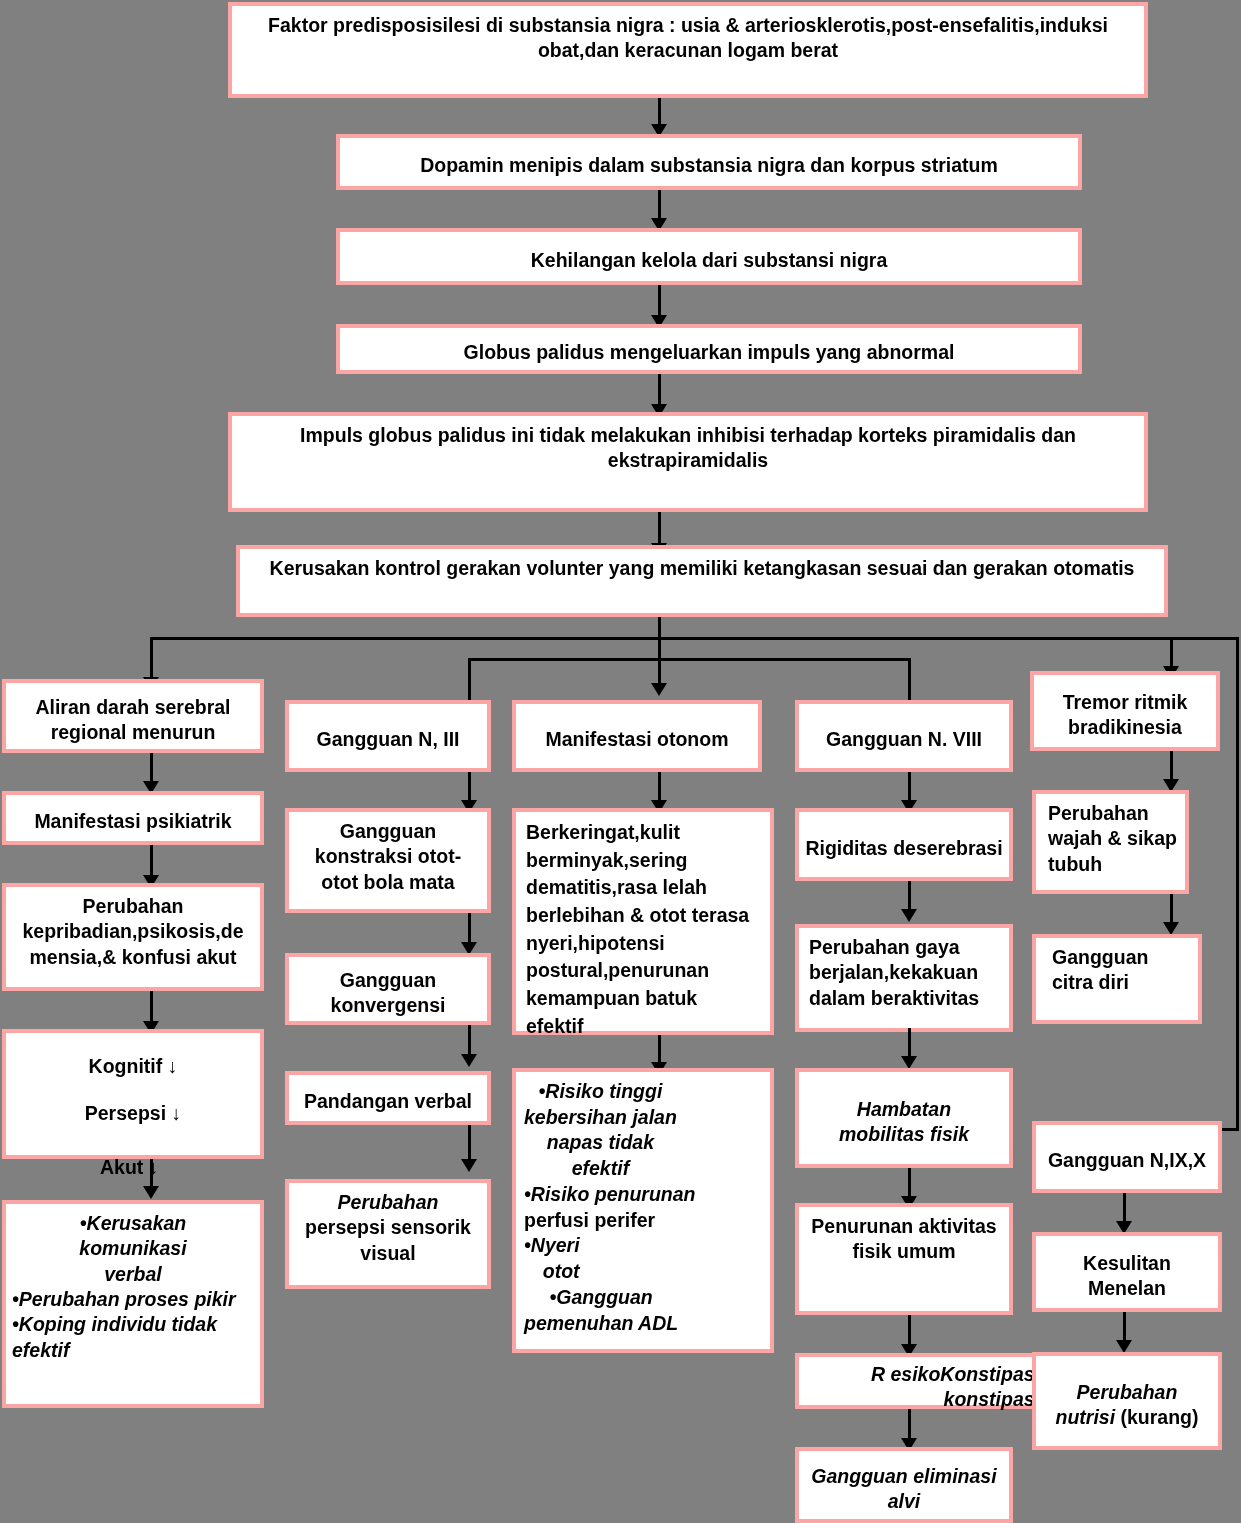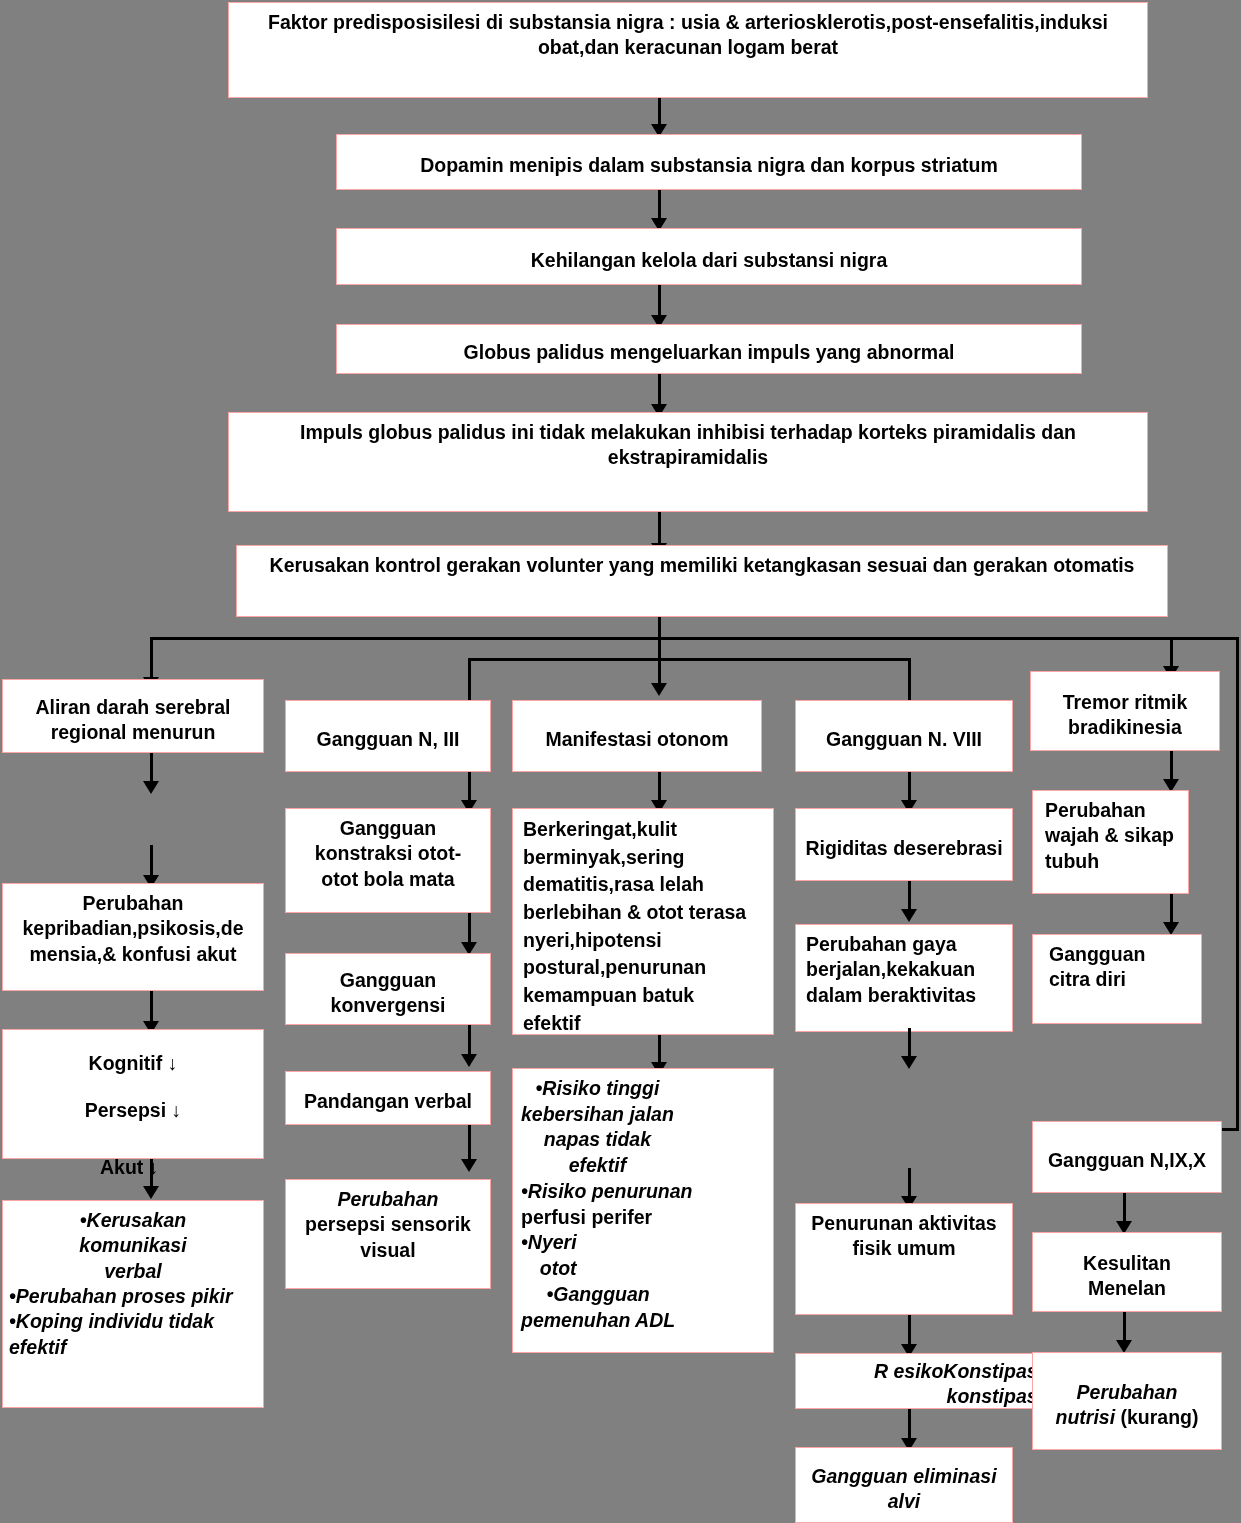--- a/index.html
+++ b/index.html
@@ -11,21 +11,21 @@
     position: relative;
     width: 1241px;
     height: 1523px;
     background: #808080;
     font-family: "Liberation Sans", sans-serif;
     overflow: hidden;
   }
   .box {
     position: absolute;
     background: #ffffff;
-    border: 1px solid #fca5a5;
+    border: 4px solid #fca5a5;
     box-sizing: border-box;
     display: flex;
     flex-direction: column;
     justify-content: flex-start;
     align-items: center;
     text-align: center;
     color: #000000;
     font-weight: bold;
     line-height: 1.30;
     padding: 7px 6px 4px 6px;
@@ -100,20 +100,21 @@
   <div class="vl" style="left:468px; top:658px; height:54px;"></div>
   <div class="ah" style="left:461px; top:709px;"></div>
   <div class="vl" style="left:908px; top:658px; height:54px;"></div>
   <div class="ah" style="left:901px; top:709px;"></div>
 
   <div class="box mid f19" style="left:2px; top:679px; width:262px; height:74px;">Aliran darah serebral
 regional menurun</div>
   <div class="vl" style="left:150px; top:753px; height:30px;"></div>
   <div class="ah" style="left:143px; top:781px;"></div>
 
+  <div class="box mid f19" style="left:2px; top:791px; width:262px; height:54px;">Manifestasi psikiatrik</div>
   <div class="vl" style="left:150px; top:845px; height:32px;"></div>
   <div class="ah" style="left:143px; top:875px;"></div>
 
   <div class="box f19" style="left:2px; top:883px; width:262px; height:108px;">Perubahan
 kepribadian,psikosis,de
 mensia,&amp; konfusi akut</div>
   <div class="vl" style="left:150px; top:991px; height:32px;"></div>
   <div class="ah" style="left:143px; top:1021px;"></div>
 
   <div class="box f19" style="left:2px; top:1029px; width:262px; height:130px; justify-content:flex-start;">
@@ -196,20 +197,22 @@
   <div class="box mid f19" style="left:795px; top:808px; width:218px; height:73px;">Rigiditas deserebrasi</div>
   <div class="vl" style="left:908px; top:881px; height:32px;"></div>
   <div class="ah" style="left:901px; top:909px;"></div>
 
   <div class="box left f19" style="left:795px; top:924px; width:218px; height:108px; padding-left:10px;">Perubahan gaya
 berjalan,kekakuan
 dalam beraktivitas</div>
   <div class="vl" style="left:908px; top:1028px; height:32px;"></div>
   <div class="ah" style="left:901px; top:1056px;"></div>
 
+  <div class="box mid f19 ital" style="left:795px; top:1068px; width:218px; height:100px; font-style:italic;">Hambatan
+mobilitas fisik</div>
   <div class="vl" style="left:908px; top:1168px; height:32px;"></div>
   <div class="ah" style="left:901px; top:1196px;"></div>
 
   <div class="box f19" style="left:795px; top:1203px; width:218px; height:112px;">Penurunan aktivitas
 fisik umum</div>
   <div class="vl" style="left:908px; top:1315px; height:33px;"></div>
   <div class="ah" style="left:901px; top:1344px;"></div>
 
   <div class="box f19 ital" style="left:795px; top:1353px; width:255px; height:56px; font-style:italic; align-items:flex-end; padding-top:5px;">
     <div style="text-align:center;">R esikoKonstipasi</div>

